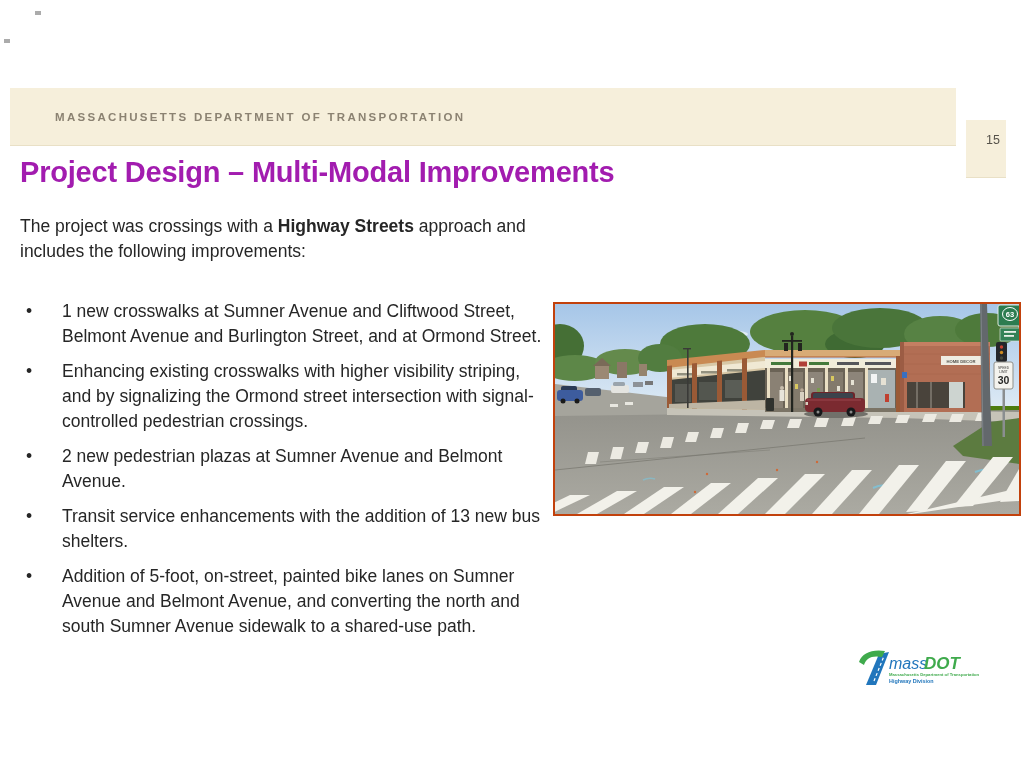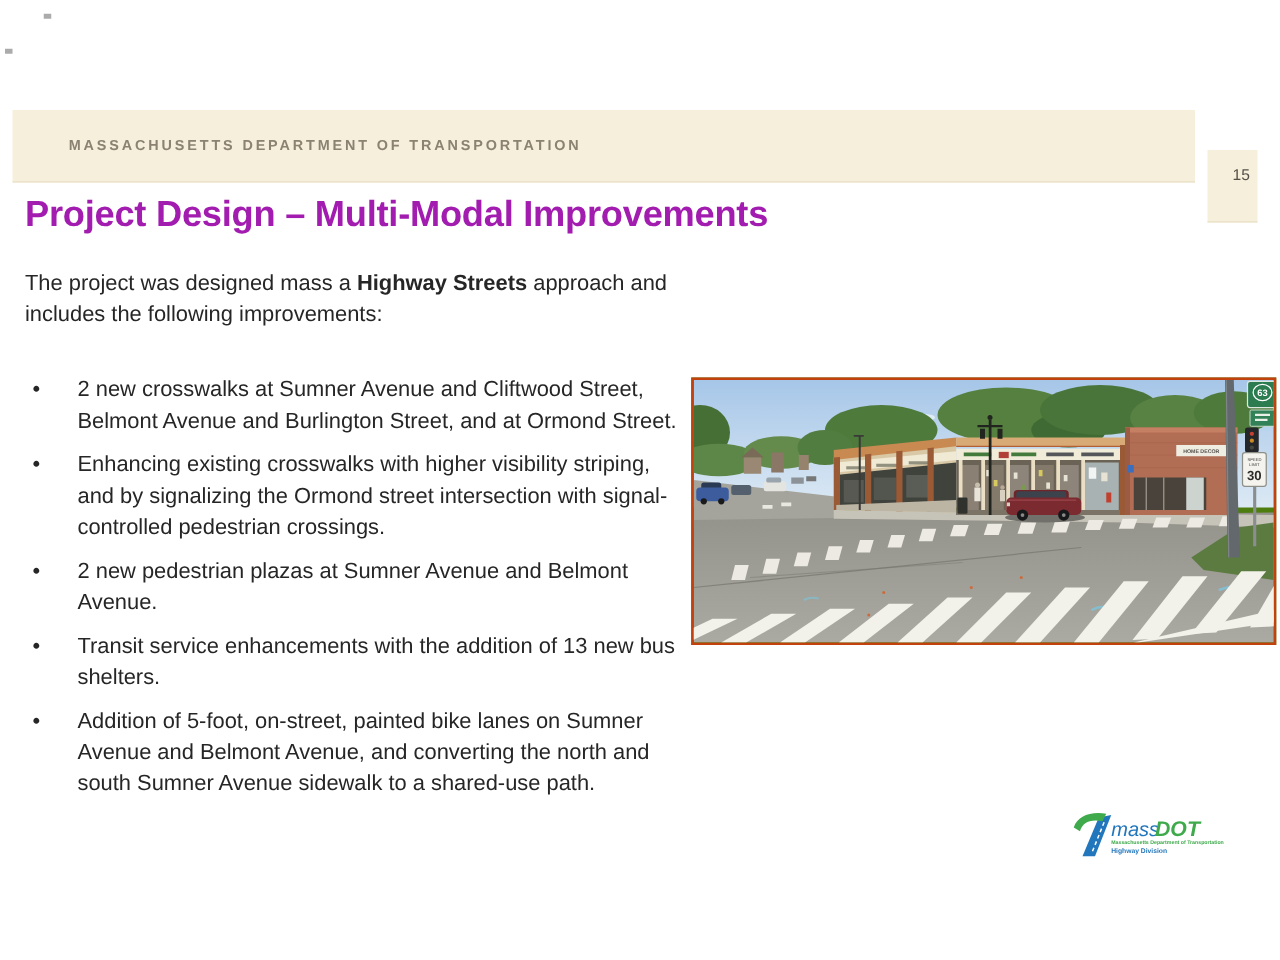--- a/index.html
+++ b/index.html
@@ -37,24 +37,24 @@
 
   <div class="header-bar">
     <span class="agency">MASSACHUSETTS DEPARTMENT OF TRANSPORTATION</span>
   </div>
   <div class="pagenum-box">
     <span class="num">15</span>
   </div>
 
   <h1 class="slide-title">Project Design – Multi-Modal Improvements</h1>
 
-  <p class="intro"><span>The project was designed mass a </span><b>Highway Streets</b><span> approach and includes the following improvements:</span></p>
+  <p class="intro"><span>The project was crossings with a </span><b>Highway Streets</b><span> approach and includes the following improvements:</span></p>
 
   <ul class="bullets">
-    <li><span class="marker">•</span><span>2 new crosswalks at Sumner Avenue and Cliftwood Street, Belmont Avenue and Burlington Street, and at Ormond Street.</span></li>
+    <li><span class="marker">•</span><span>1 new crosswalks at Sumner Avenue and Cliftwood Street, Belmont Avenue and Burlington Street, and at Ormond Street.</span></li>
     <li><span class="marker">•</span><span>Enhancing existing crosswalks with higher visibility striping, and by signalizing the Ormond street intersection with signal-controlled pedestrian crossings.</span></li>
     <li><span class="marker">•</span><span>2 new pedestrian plazas at Sumner Avenue and Belmont Avenue.</span></li>
     <li><span class="marker">•</span><span>Transit service enhancements with the addition of 13 new bus shelters.</span></li>
     <li><span class="marker">•</span><span>Addition of 5-foot, on-street, painted bike lanes on Sumner Avenue and Belmont Avenue, and converting the north and south Sumner Avenue sidewalk to a shared-use path.</span></li>
   </ul>
 
   <div class="photo-frame">
     <svg width="464" height="210" viewBox="0 0 464 210" xmlns="http://www.w3.org/2000/svg">
       <defs>
         <linearGradient id="skyg" x1="0" y1="0" x2="0" y2="1">

